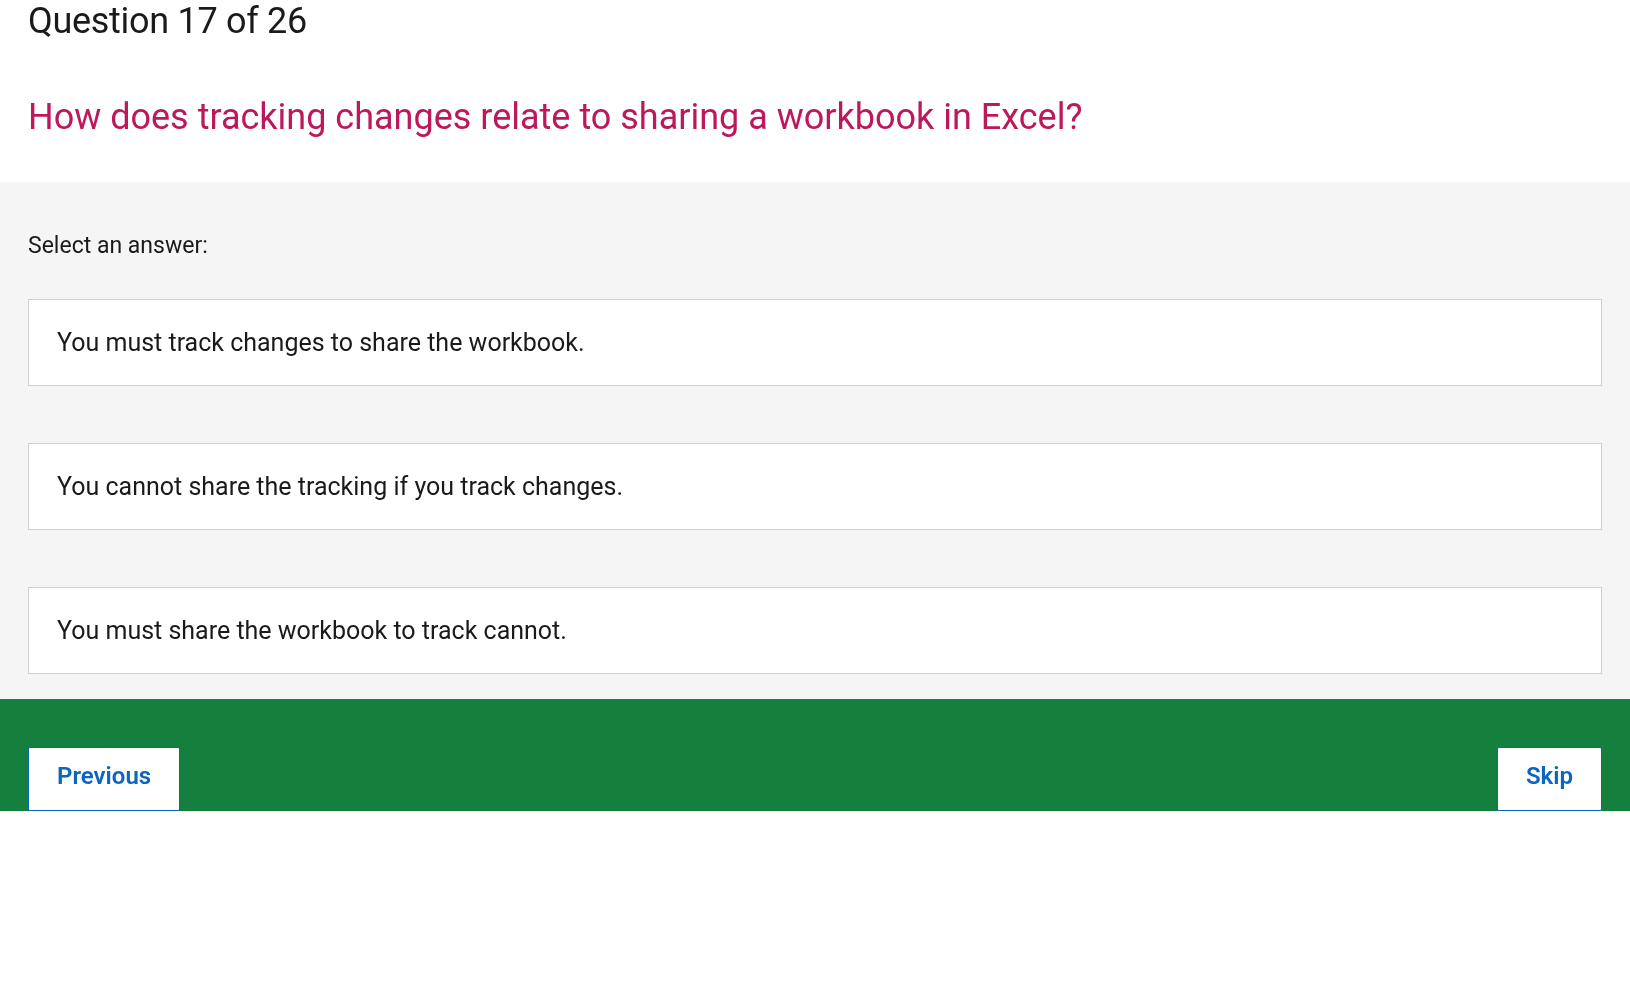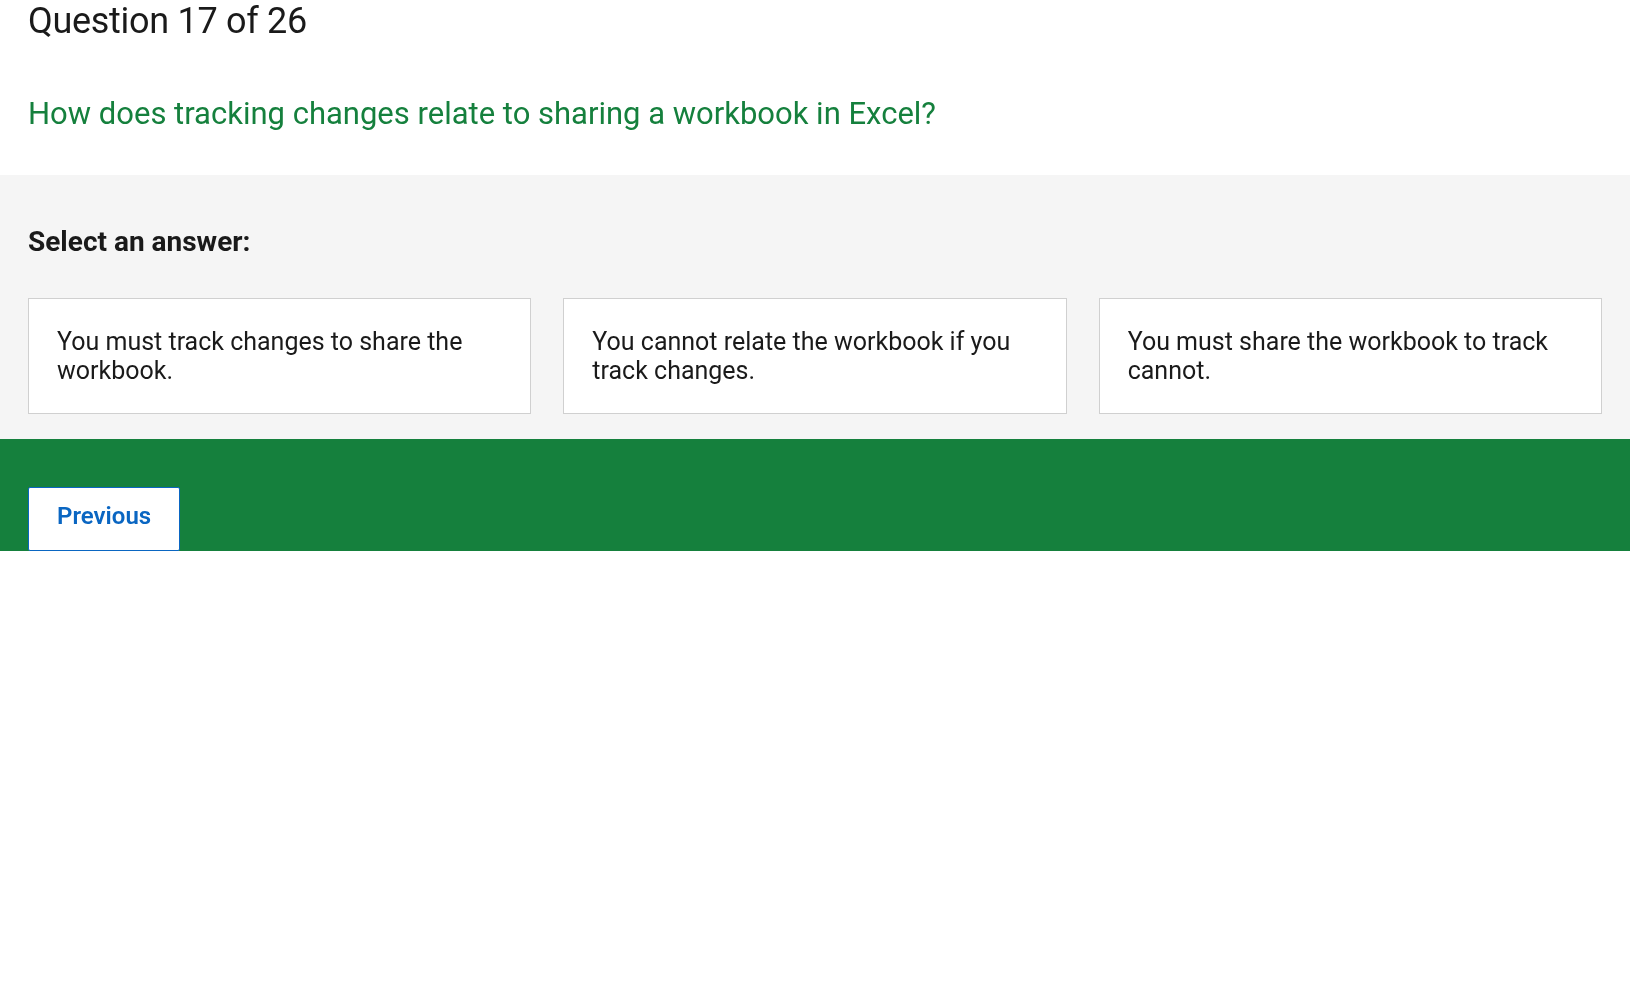--- a/index.html
+++ b/index.html
@@ -20,39 +20,39 @@
       padding: 0 32px 40px 28px;
     }
     .question-number {
       font-size: 36px;
       font-weight: 400;
       color: #1a1a1a;
       margin-bottom: 50px;
       letter-spacing: -0.3px;
     }
     .question-text {
-      font-size: 31px;
+      font-size: 36px;
       font-weight: 400;
-      color: #15803d;
+      color: #be185d;
       line-height: 1.4;
     }
     .answer-section {
       background: #f5f5f5;
       padding: 50px 28px 25px 28px;
     }
     .select-label {
-      font-size: 28px;
-      font-weight: 700;
+      font-size: 23px;
+      font-weight: 400;
       color: #1a1a1a;
       margin-bottom: 40px;
     }
     .answer-options {
       display: flex;
-      flex-direction: row;
-      gap: 32px;
+      flex-direction: column;
+      gap: 57px;
     }
     .answer-option {
       background: #ffffff;
       border: 1px solid #d0d0d0;
       padding: 28px 28px;
       font-size: 25px;
       color: #1a1a1a;
       cursor: pointer;
       text-align: left;
       width: 100%;
@@ -82,20 +82,21 @@
 
 <div class="header">
   <h1 class="question-number">Question 17 of 26</h1>
   <p class="question-text">How does tracking changes relate to sharing a workbook in Excel?</p>
 </div>
 
 <div class="answer-section">
   <p class="select-label">Select an answer:</p>
   <div class="answer-options">
     <button class="answer-option">You must track changes to share the workbook.</button>
-    <button class="answer-option">You cannot relate the workbook if you track changes.</button>
+    <button class="answer-option">You cannot share the tracking if you track changes.</button>
     <button class="answer-option">You must share the workbook to track cannot.</button>
   </div>
 </div>
 
 <div class="nav-section">
   <button class="nav-button">Previous</button>
+  <button class="nav-button">Skip</button>
 </div>
 
 </body></html>

